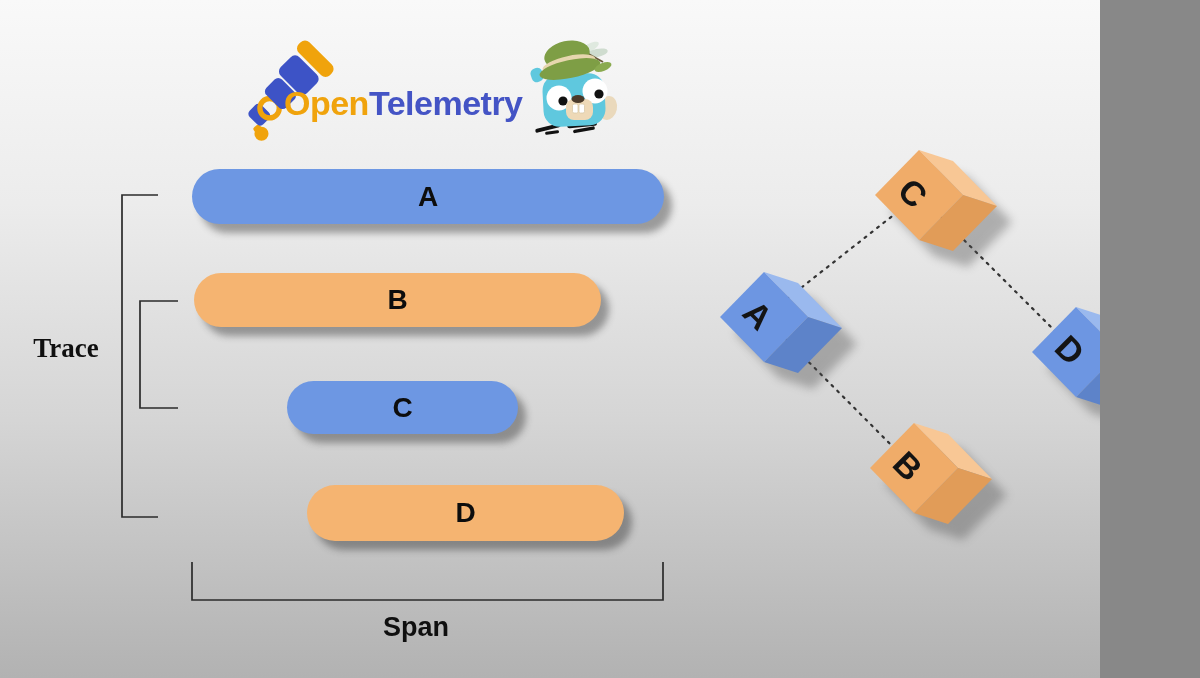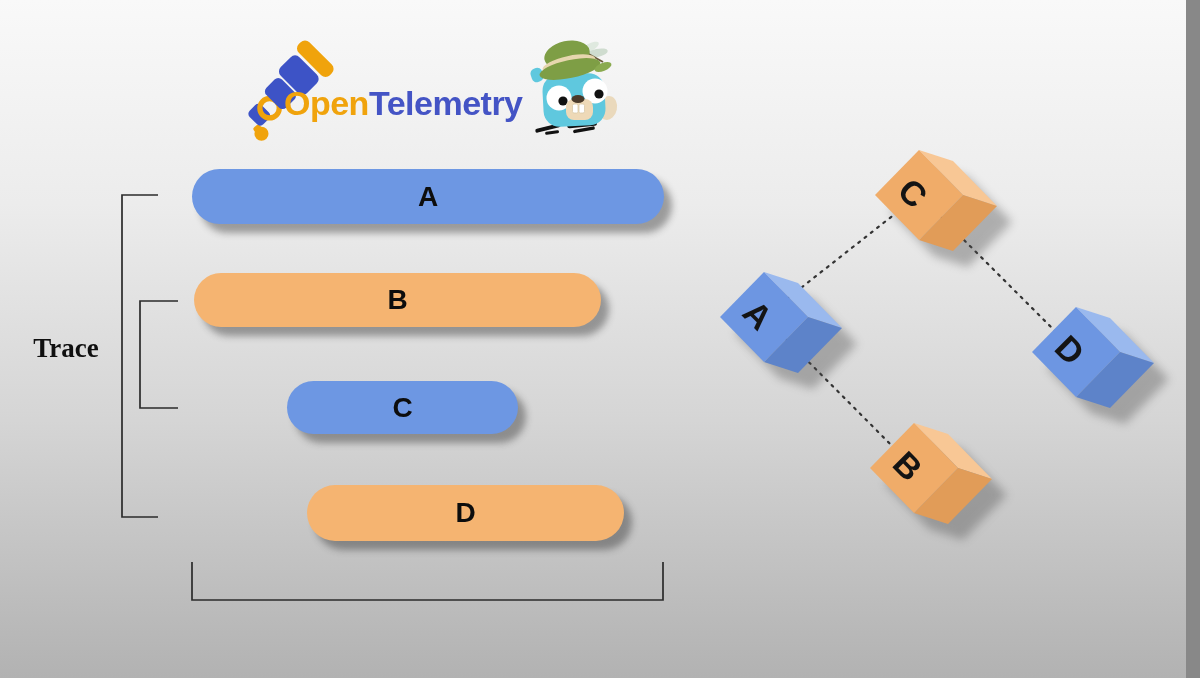--- a/index.html
+++ b/index.html
@@ -1,17 +1,17 @@
 <!DOCTYPE html>
 <html><head>
 <meta charset="utf-8">
 <style>
   html,body{margin:0;padding:0;background:#888;}
   .stage{
-    position:relative;width:1186px;height:678px;overflow:hidden;
+    position:relative;width:1100px;height:678px;overflow:hidden;
     background:linear-gradient(180deg,#f9f9f9 0%,#ececec 30%,#d5d5d5 62%,#b2b2b2 100%);
     font-family:"Liberation Sans","DejaVu Sans",sans-serif;
   }
   .abs{position:absolute;}
   
   .logo-text{left:284px;top:84px;font-size:34px;font-weight:700;letter-spacing:-0.5px;white-space:nowrap;}
   .logo-open{color:var(--logo-orange);}
   .logo-telemetry{color:var(--logo-blue);}
   
   .bar{
@@ -98,20 +98,21 @@
       </div>
     </div>
 
   <svg class="overlay" width="1200" height="678">
     <path class="bracket" d="M158,195 L122,195 L122,517 L158,517"></path>
     <path class="bracket" d="M178,301 L140,301 L140,408 L178,408"></path>
     <path class="bracket" d="M192,562 L192,600 L663,600 L663,562"></path>
   </svg>
 
   <div class="abs big-label" id="trace-label">Trace</div>
+  <div class="abs big-label" id="span-label">Span</div>
 
   <svg class="overlay" id="graph-svg" width="1200" height="678">
     <defs>
       <filter id="soft-blur" x="-40%" y="-40%" width="180%" height="180%">
         <feGaussianBlur stdDeviation="5"></feGaussianBlur>
       </filter>
     </defs>
   <line x1="764" y1="317" x2="919" y2="195" class="edge"></line>
       <line x1="919" y1="195" x2="1076" y2="352" class="edge"></line>
       <line x1="764" y1="317" x2="914" y2="468" class="edge"></line>

